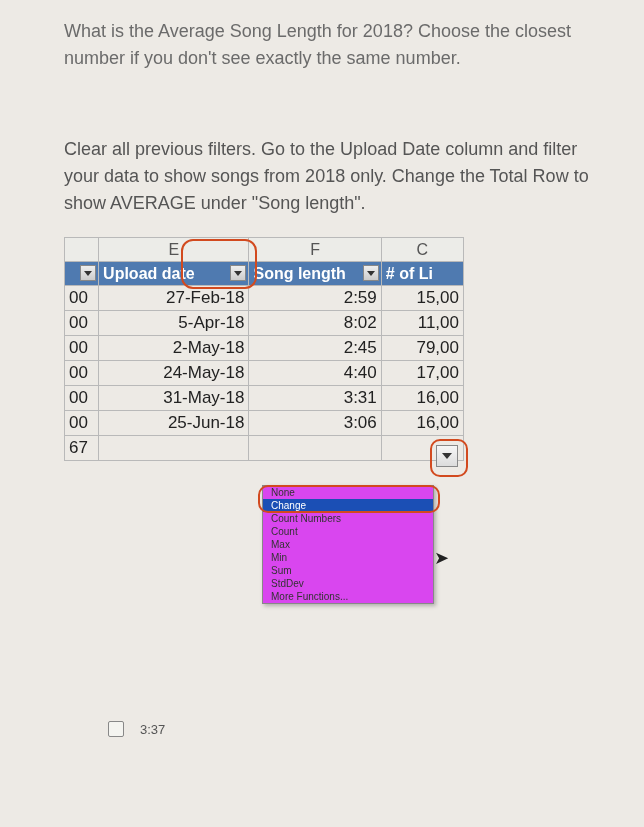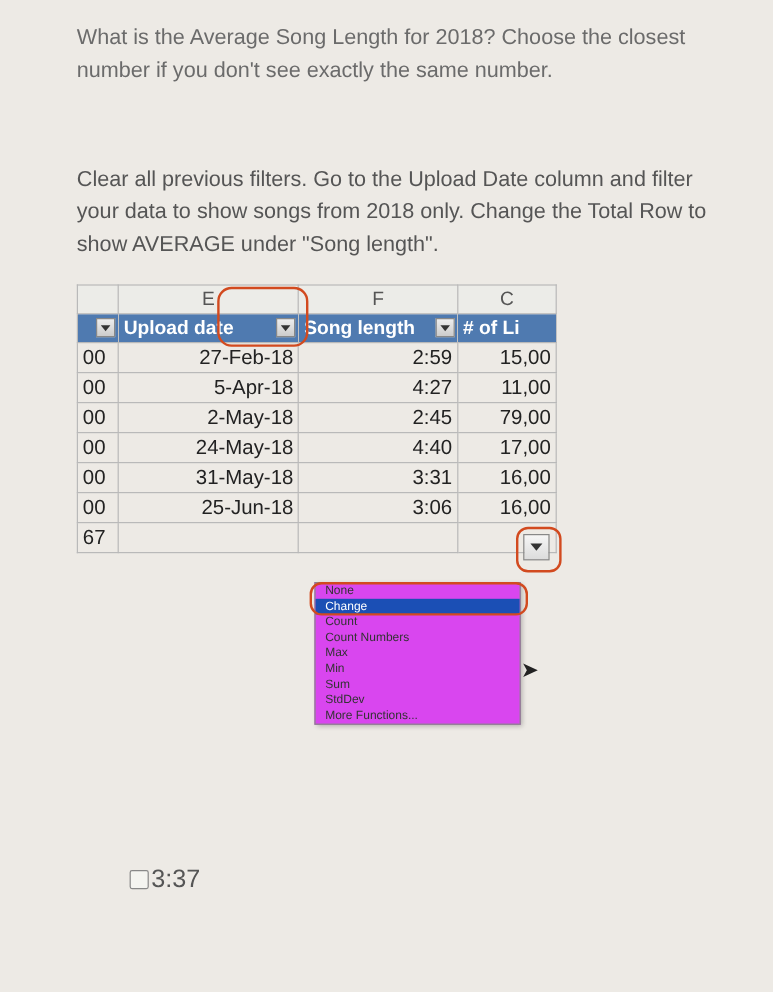--- a/index.html
+++ b/index.html
@@ -156,25 +156,25 @@
   .cursor {
     position: absolute;
     left: 370px; top: 310px;
     font-size: 18px;
     color: #222;
     pointer-events: none;
   }
   .answer {
     margin-top: 260px;
     margin-left: 44px;
-    font-size: 21px;
+    font-size: 13px;
     color: #555;
     display: flex;
     align-items: center;
-    gap: 2px;
+    gap: 16px;
   }
   .radio {
     width: 14px; height: 14px;
     border: 1px solid #888;
     border-radius: 2px;
     background: #f4f4f0;
   }
 </style>
 </head>
 <body>
@@ -211,21 +211,21 @@
         <tbody id="rows">
           <tr>
             <td class="cell-left">00</td>
             <td class="cell-right">27-Feb-18</td>
             <td class="cell-right">2:59</td>
             <td class="cell-right">15,00</td>
           </tr>
           <tr>
             <td class="cell-left">00</td>
             <td class="cell-right">5-Apr-18</td>
-            <td class="cell-right">4:27</td>
+            <td class="cell-right">8:02</td>
             <td class="cell-right">11,00</td>
           </tr>
           <tr>
             <td class="cell-left">00</td>
             <td class="cell-right">2-May-18</td>
             <td class="cell-right">2:45</td>
             <td class="cell-right">79,00</td>
           </tr>
           <tr>
             <td class="cell-left">00</td>
@@ -257,22 +257,22 @@
       </table>
 
     <div class="redbox1"></div>
 
     <div class="total-dd"></div>
     <div class="redbox3"></div>
 
     <div class="menu" id="menu">
         <div class="item">None</div>
         <div class="item sel">Change</div>
+        <div class="item">Count Numbers</div>
         <div class="item">Count</div>
-        <div class="item">Count Numbers</div>
         <div class="item">Max</div>
         <div class="item">Min</div>
         <div class="item">Sum</div>
         <div class="item">StdDev</div>
         <div class="item">More Functions...</div>
       </div>
     <div class="redbox2"></div>
 
     <div class="cursor">➤</div>
   </div>

